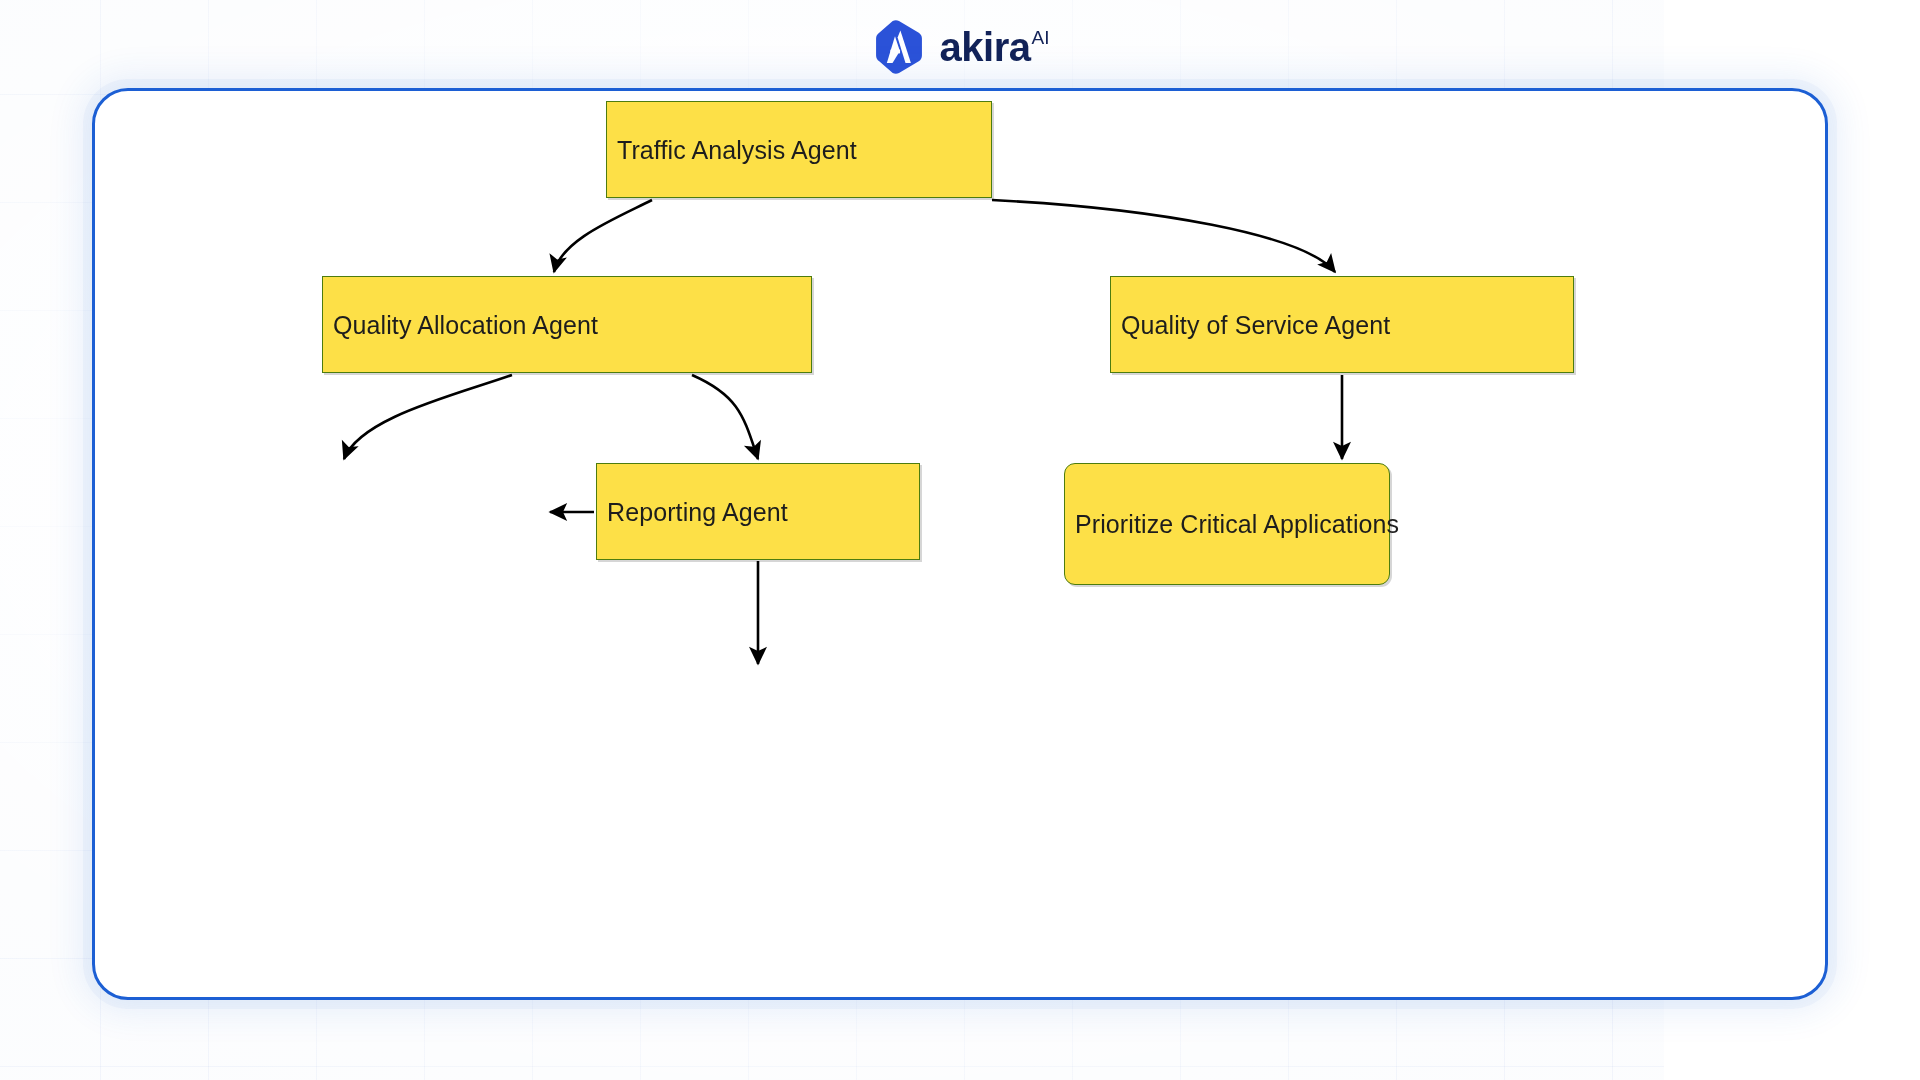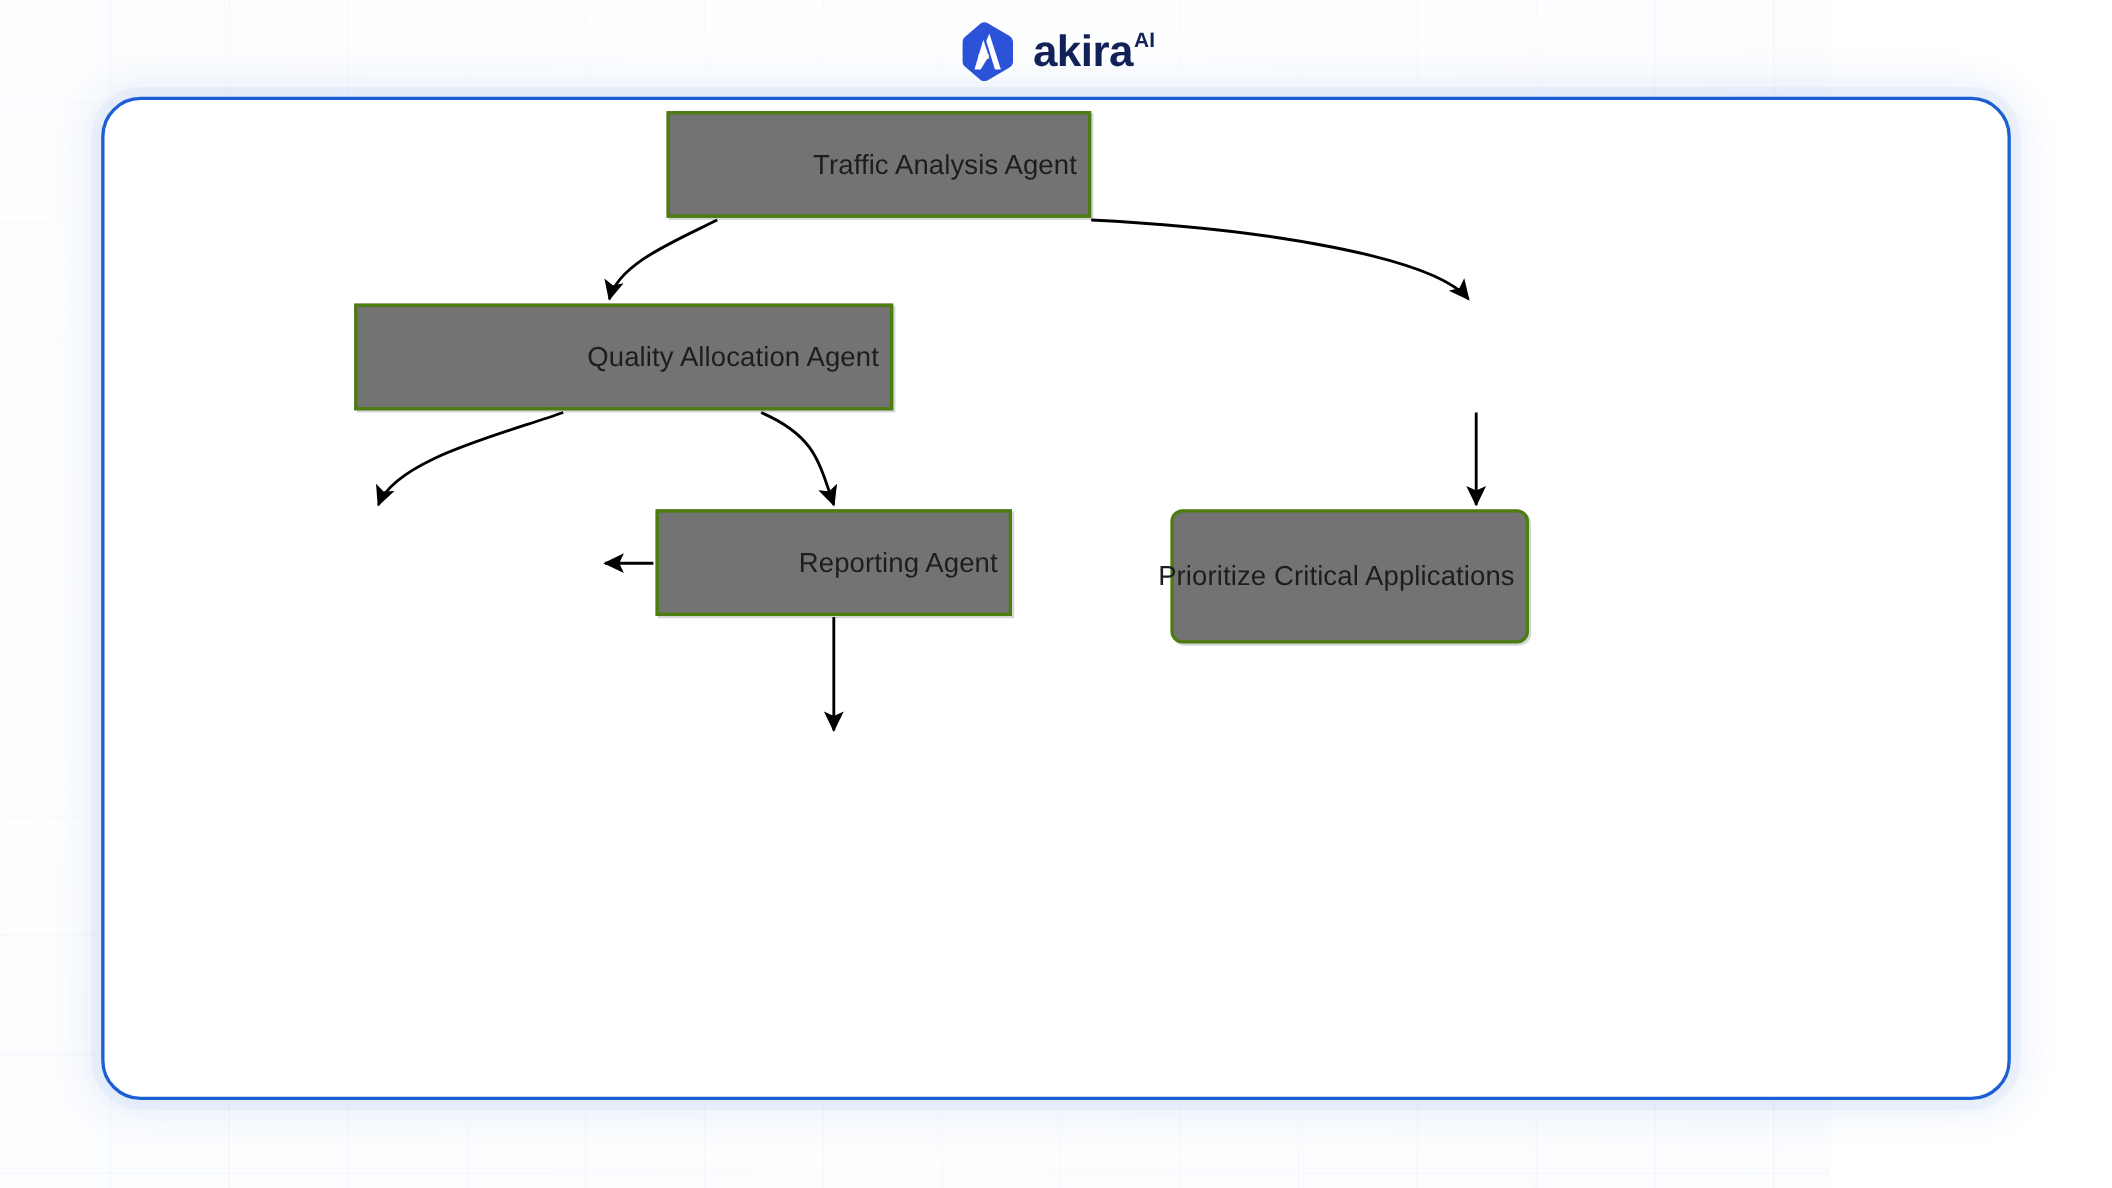--- a/index.html
+++ b/index.html
@@ -63,21 +63,21 @@
   }
   #brand-name {
     font-size: 40px;
     line-height: 40px;
   }
   #brand-sup {
     font-size: 19px;
     line-height: 19px;
     margin-top: 1px;
     margin-left: 1px;
-    font-weight: 700;
+    font-weight: 400;
     letter-spacing: 0px;
   }
 
   
   #canvas-card {
     position: absolute;
     left: 92px;
     top: 88px;
     width: 1736px;
     height: 912px;
@@ -103,25 +103,25 @@
     left: 0;
     top: 0;
     width: 1736px;
     height: 912px;
     overflow: visible;
   }
 
   .node {
     position: absolute;
     box-sizing: border-box;
-    background: #737373;
-    border: 3px solid #4d7c0f;
+    background: #fde047;
+    border: 1px solid #4d7c0f;
     display: flex;
     align-items: center;
-    justify-content: flex-end;
+    justify-content: flex-start;
     box-shadow: 2px 2px 0 0 rgba(0,0,0,0.16);
   }
   .node-label {
     color: #1d1d1d;
     font-size: 25px;
     line-height: 30px;
     letter-spacing: 0.1px;
     text-align: center;
     padding: 0 10px;
     white-space: nowrap;
@@ -175,20 +175,23 @@
     </svg>
 
     <div class="node" style="left:514px; top:13px; width:386px; height:97px;">
       <span class="node-label">Traffic Analysis Agent</span>
     </div>
 
     <div class="node" style="left:230px; top:188px; width:490px; height:97px;">
       <span class="node-label">Quality Allocation Agent</span>
     </div>
 
+    <div class="node" style="left:1018px; top:188px; width:464px; height:97px;">
+      <span class="node-label">Quality of Service Agent</span>
+    </div>
 
 
     <div class="node" style="left:504px; top:375px; width:324px; height:97px;">
       <span class="node-label">Reporting Agent</span>
     </div>
 
     <div class="node" style="left:972px; top:375px; width:326px; height:122px;border-radius:11px;">
       <span class="node-label">Prioritize Critical Applications</span>
     </div>
 

